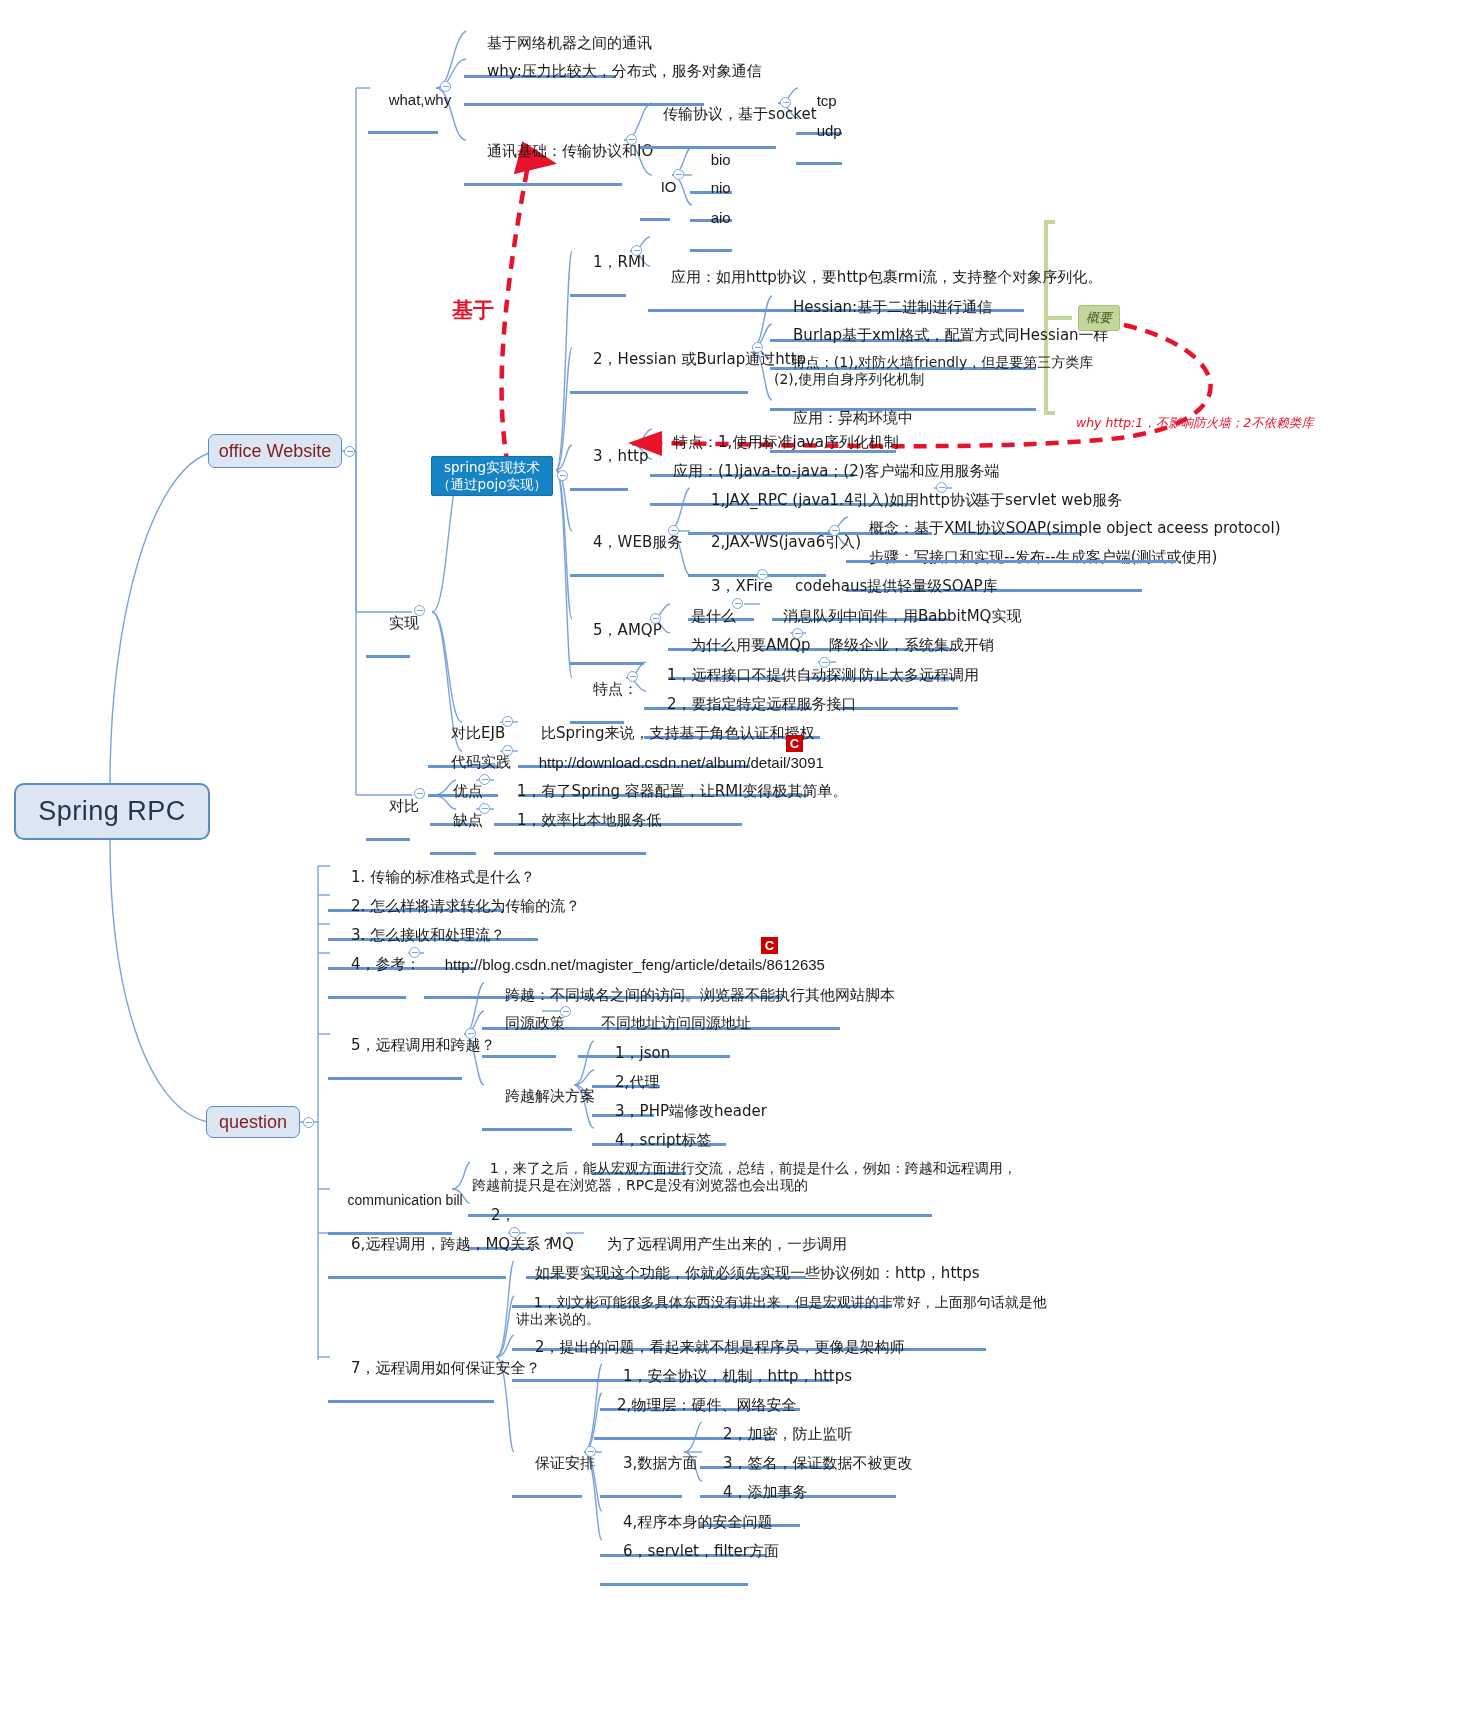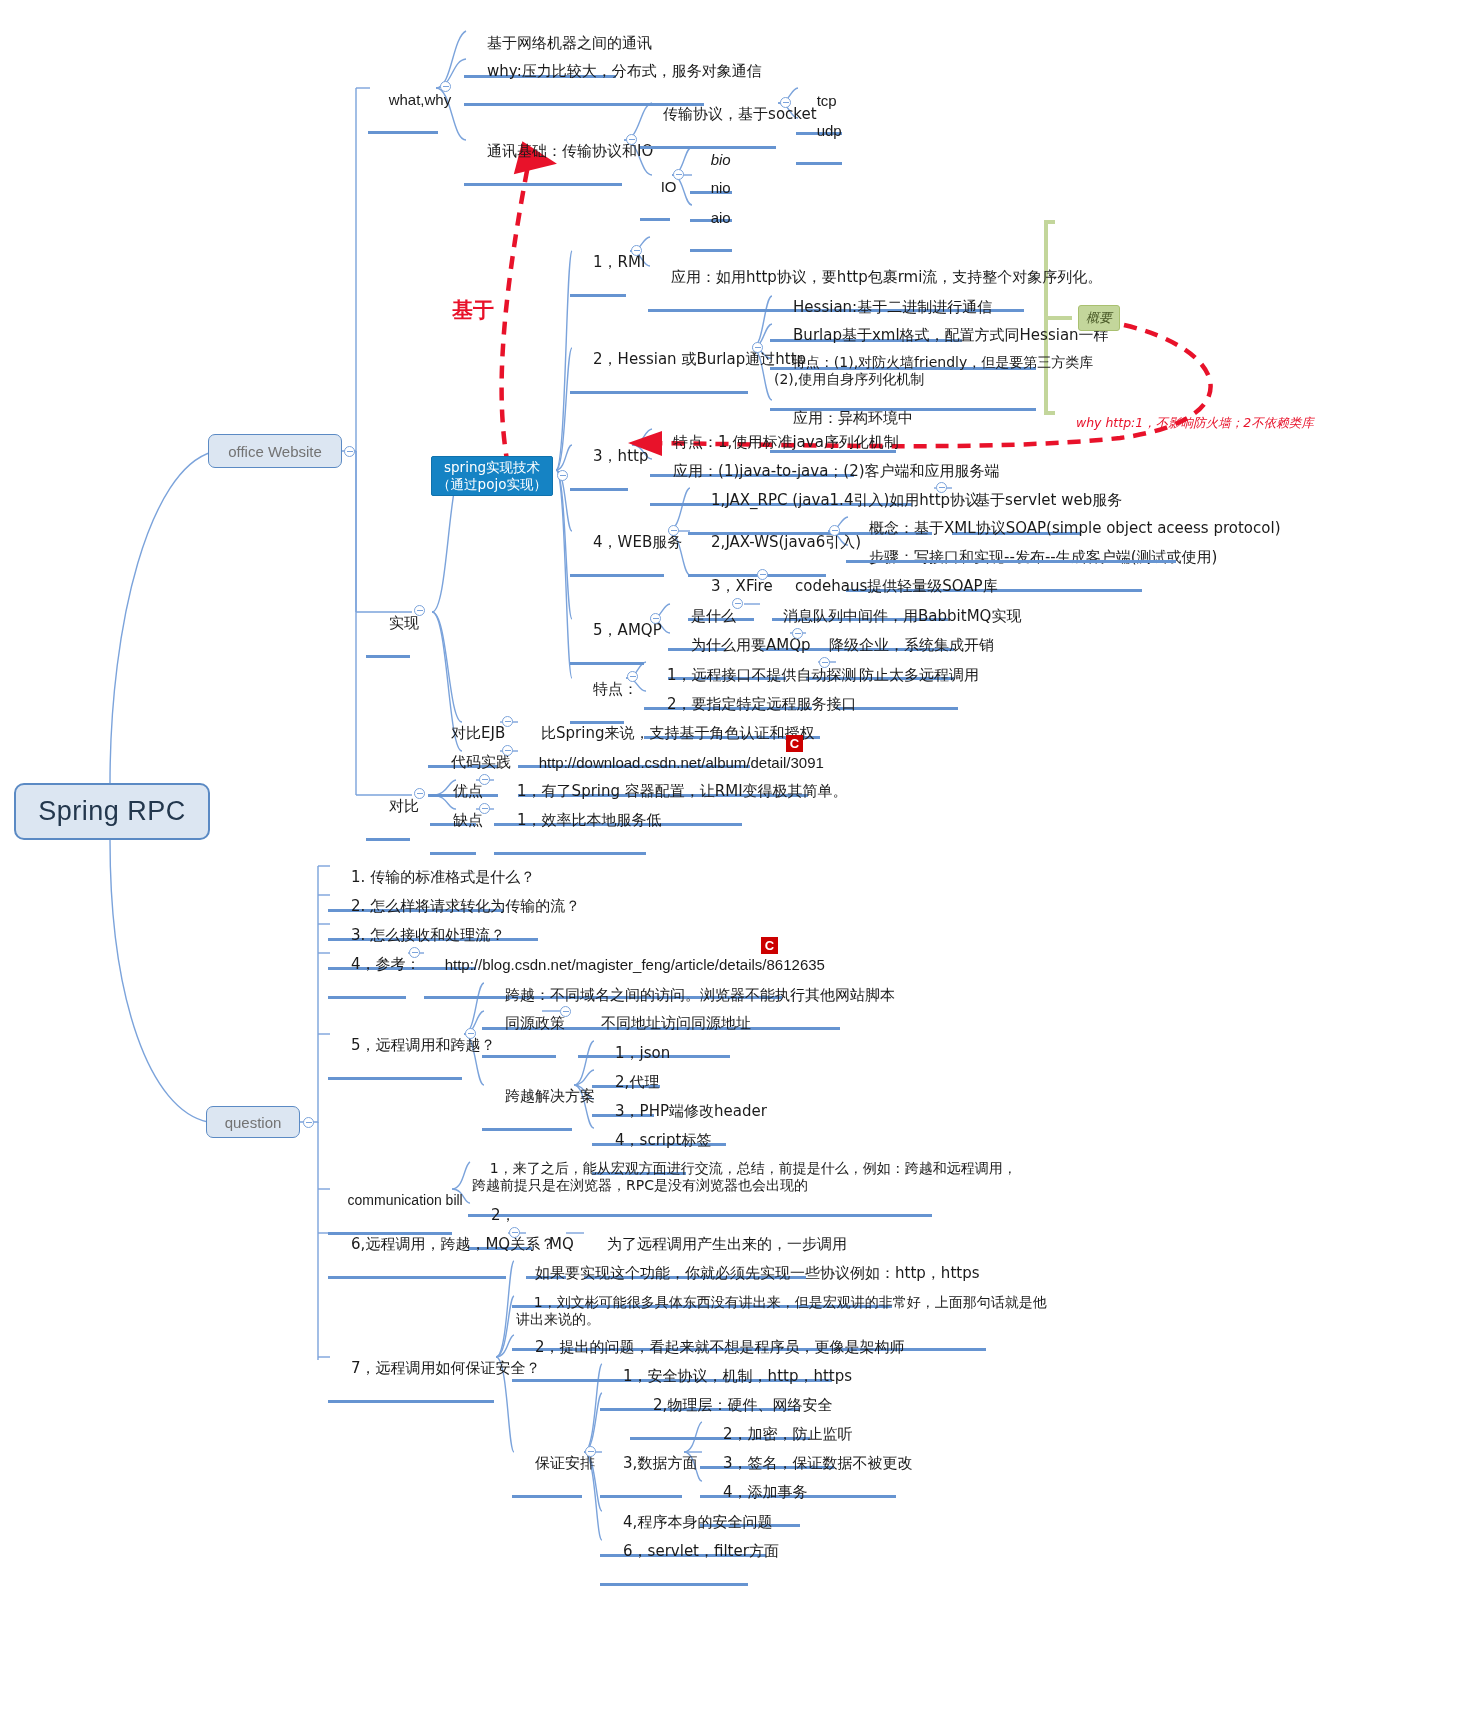--- a/index.html
+++ b/index.html
@@ -32,22 +32,22 @@
     letter-spacing:.5px;
     display:flex;align-items:center;justify-content:center;
     box-sizing:border-box;
   }
   
   .pill{
     position:absolute;
     background:#dce6f2;
     border:1.5px solid #5b8ac4;
     border-radius:7px;
-    color:#737373;
-    font-size:15px;
+    color:#7f1d1d;
+    font-size:18px;
     display:flex;align-items:center;justify-content:center;
     box-sizing:border-box;
   }
   .pill.blue{
     background:#1583c4;border:1px solid #1072ad;color:#ffffff;
     font-size:13.5px;line-height:17px;text-align:center;
     flex-direction:column;border-radius:2px;
   }
   .pill.green{
     background:#c3d69b;border:1px solid #a9c070;color:#4a5a28;
@@ -262,21 +262,21 @@
     <span>tcp</span>
   </div>
   <div class="node u" style="left:796px;top:101px;width:46px;">
     <span>udp</span>
   </div>
 
   <div class="node u" style="left:640px;top:157px;width:30px;">
     <span>IO</span>
   </div>
   <div class="cir" style="left:673px;top:169px;"></div>
-  <div class="node u" style="left:690px;top:130px;width:42px;font-style:italic;">
+  <div class="node u" style="left:690px;top:130px;width:42px;">
     <span>bio</span>
   </div>
   <div class="node u" style="left:690px;top:158px;width:42px;">
     <span>nio</span>
   </div>
   <div class="node u" style="left:690px;top:188px;width:42px;">
     <span>aio</span>
   </div>
 
   <div class="node u cn" style="left:366px;top:594px;width:44px;">
@@ -516,21 +516,21 @@
     <span>2，提出的问题，看起来就不想是程序员，更像是架构师</span>
   </div>
 
   <div class="node u cn" style="left:512px;top:1434px;width:70px;">
     <span>保证安排</span>
   </div>
   <div class="cir" style="left:585px;top:1446px;"></div>
   <div class="node u cn" style="left:600px;top:1347px;width:200px;">
     <span>1，安全协议，机制，http，https</span>
   </div>
-  <div class="node u cn" style="left:630px;top:1376px;width:180px;">
+  <div class="node u cn" style="left:594px;top:1376px;width:180px;">
     <span>2,物理层：硬件、网络安全</span>
   </div>
   <div class="node u cn" style="left:600px;top:1434px;width:82px;">
     <span>3,数据方面</span>
   </div>
   <div class="node u cn" style="left:700px;top:1405px;width:134px;">
     <span>2，加密，防止监听</span>
   </div>
   <div class="node u cn" style="left:700px;top:1434px;width:196px;">
     <span>3，签名，保证数据不被更改</span>

